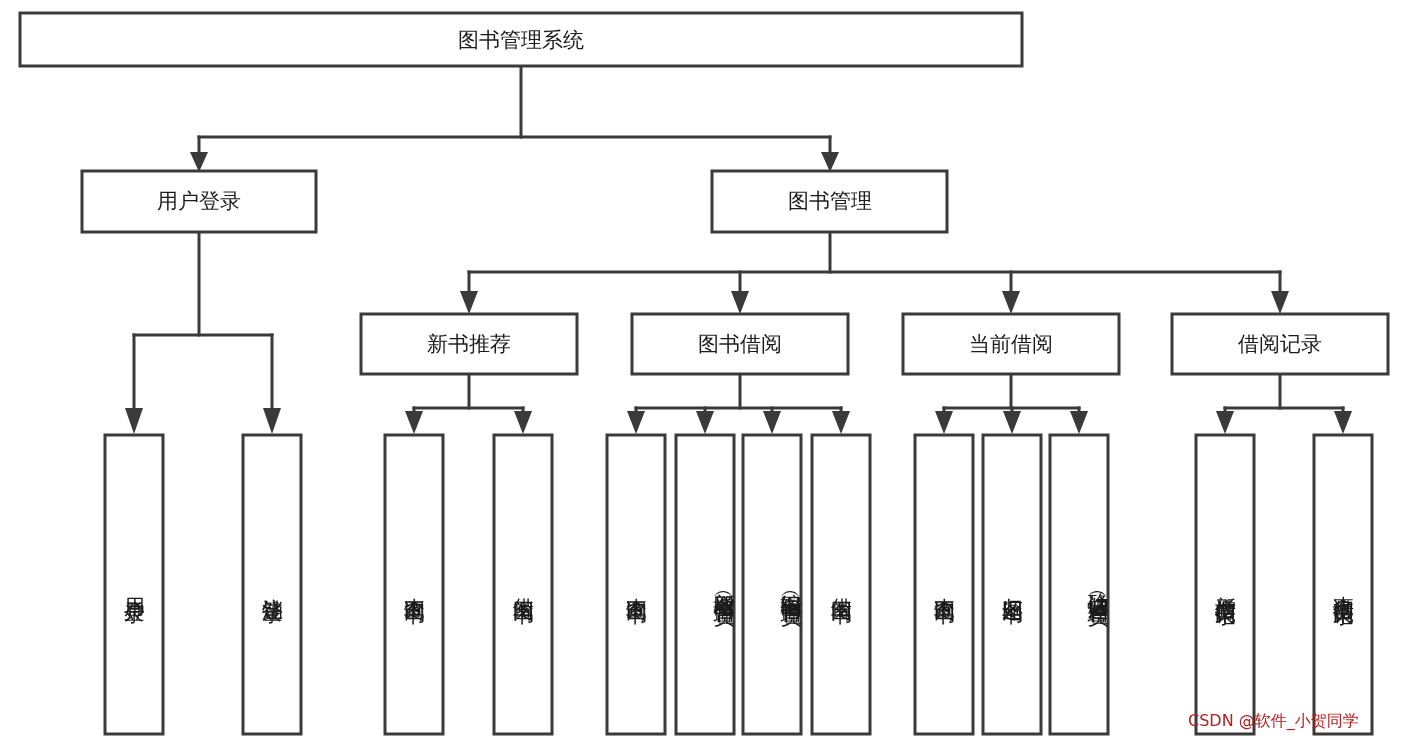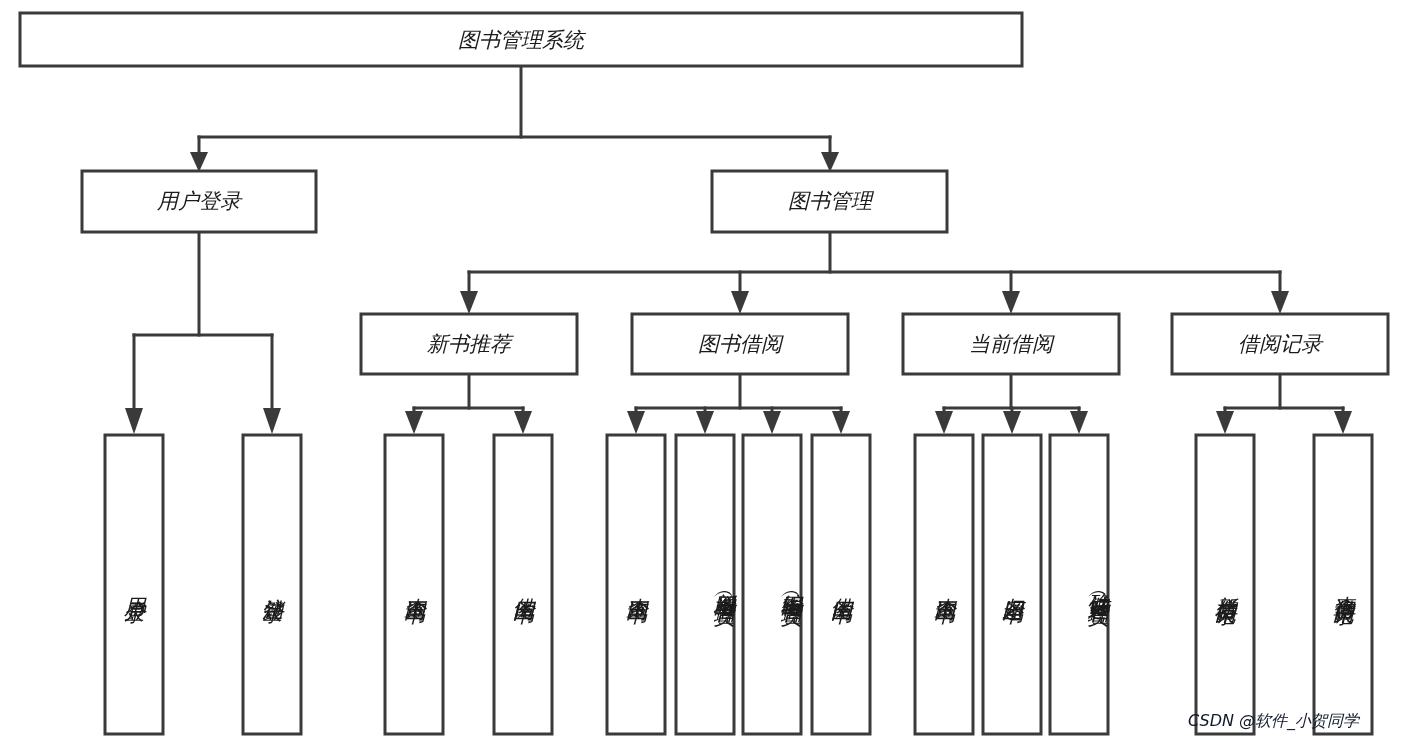--- a/index.html
+++ b/index.html
@@ -1,20 +1,20 @@
 <!DOCTYPE html>
 <html><head>
 <meta charset="utf-8">
 <style>
   html,body{margin:0;padding:0;background:#ffffff;}
   body{
     font-family:"DejaVu Sans","Liberation Sans",sans-serif;
     width:1405px;height:747px;overflow:hidden;
   }
-  #stage{position:relative;width:1405px;height:529px;background:#fff;font-style:italic;}
+  #stage{position:relative;width:1405px;height:529px;background:#fff;}
   svg#diagram{position:absolute;left:0;top:0;width:1405px;height:747px;display:block;}
   .nodebox{fill:#ffffff;stroke:#3a3a3a;stroke-width:3;}
   .connector{stroke:#3a3a3a;stroke-width:3;fill:none;stroke-linecap:square;}
   .arrowhead{fill:#3a3a3a;stroke:none;}
   .hlabel{
     font-family:"DejaVu Sans","Liberation Sans",sans-serif;
     font-size:21px;fill:#1b1b1b;text-anchor:middle;dominant-baseline:middle;
   }
   .vlabel-wrap{
     position:absolute;
@@ -24,21 +24,21 @@
     font-family:"DejaVu Sans","Liberation Sans",sans-serif;
     font-size:21px;color:#1b1b1b;
     line-height:1.0;
     letter-spacing:2px;
     white-space:nowrap;
     pointer-events:none;
   }
   .watermark{
     position:absolute;left:1188px;top:711px;
     font-family:"DejaVu Sans","Liberation Sans",sans-serif;
-    font-size:16px;color:#0f172a;white-space:nowrap;
+    font-size:16px;color:#b91c1c;white-space:nowrap;
   }
 </style>
 </head>
 <body>
 
 <div id="stage">
 
   <svg id="diagram" viewBox="0 0 1405 747">
 
     <g>

